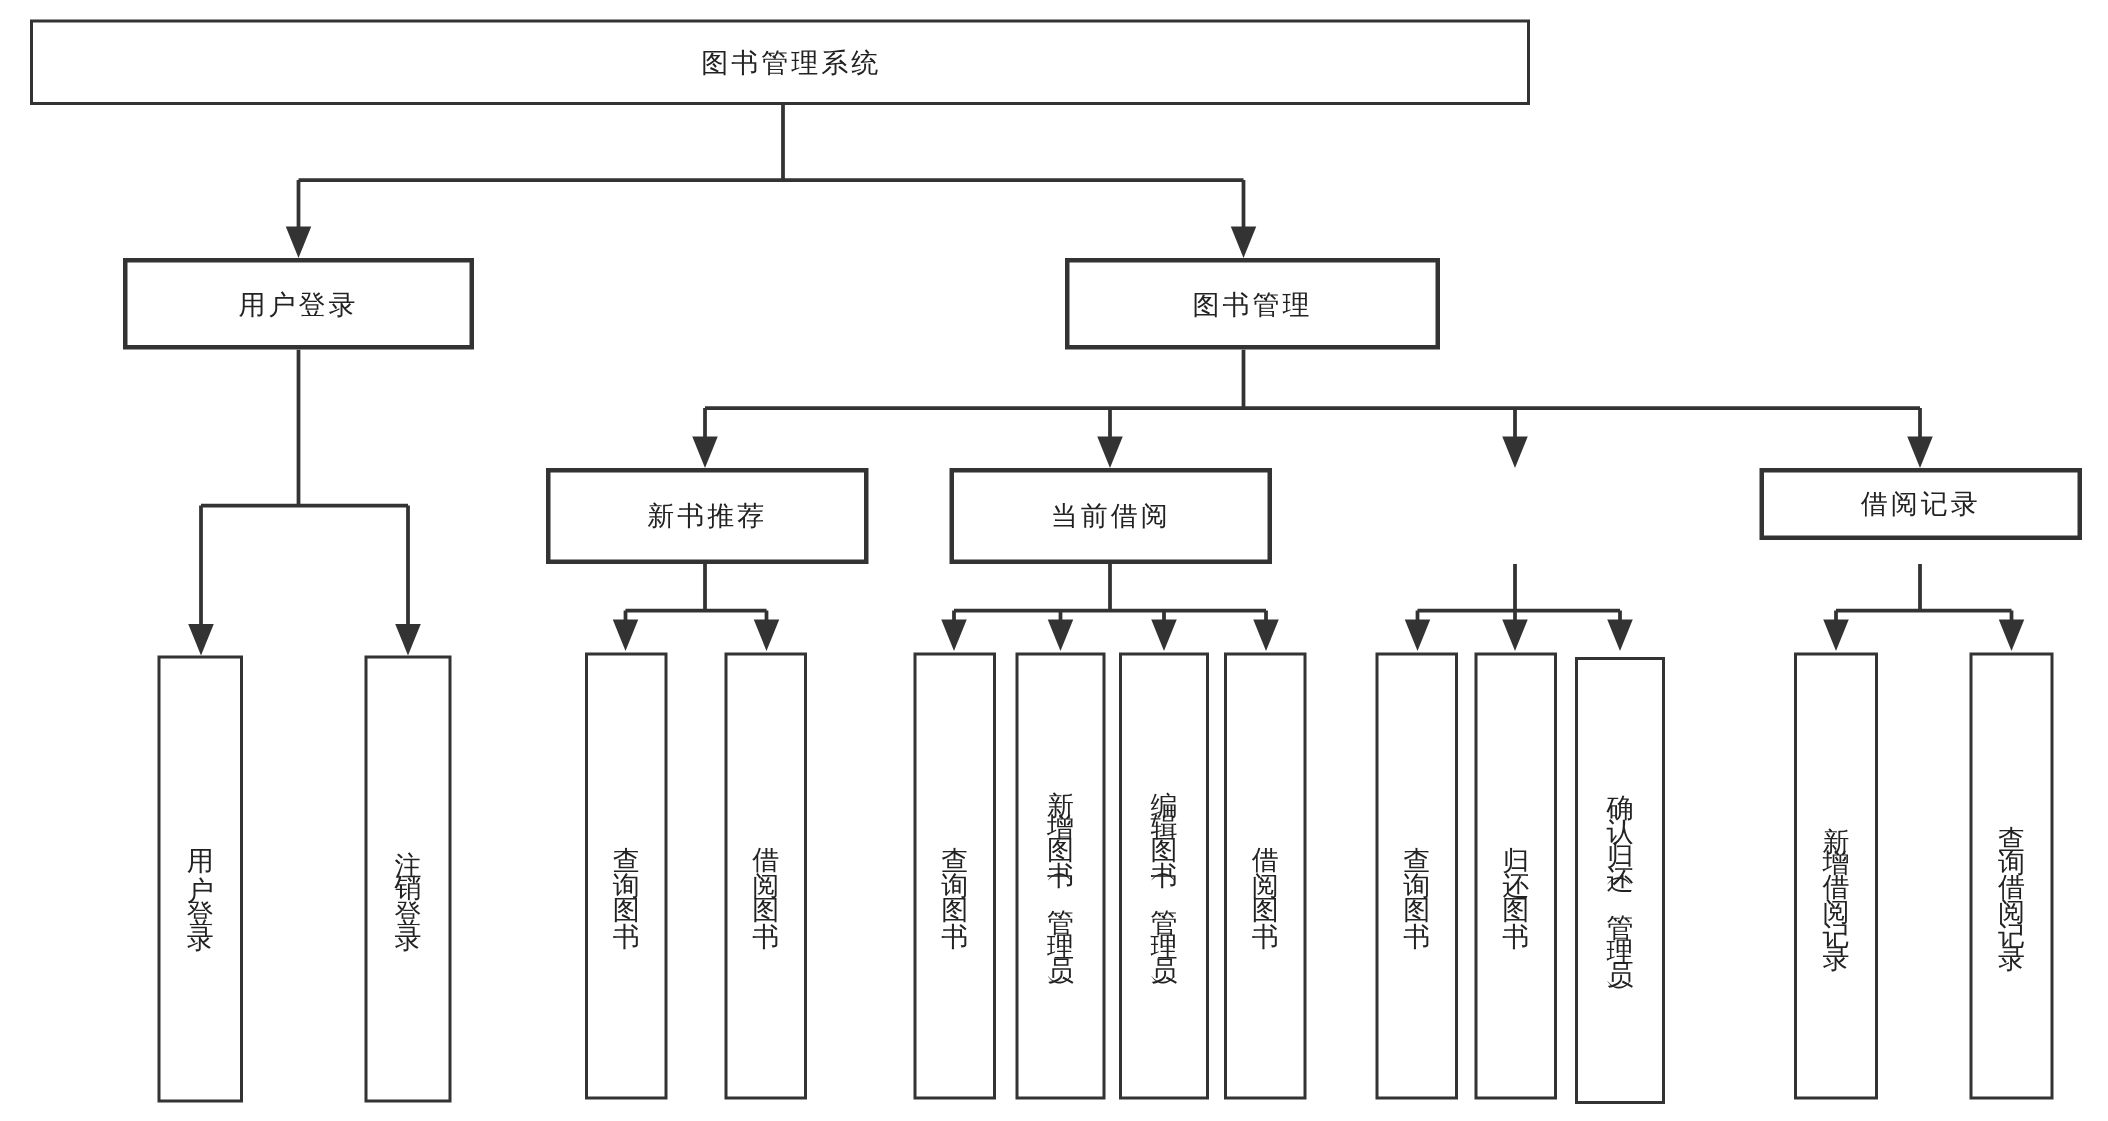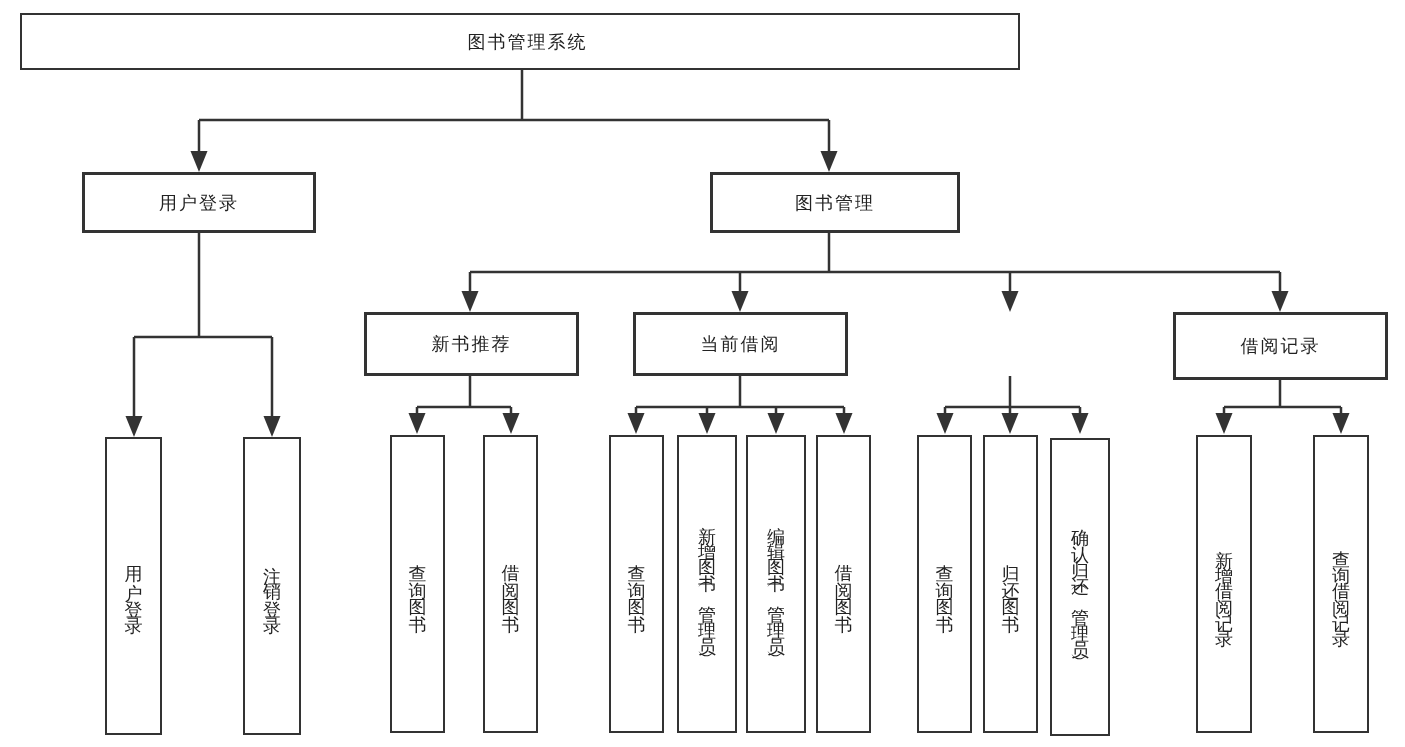--- a/index.html
+++ b/index.html
@@ -97,21 +97,21 @@
     </g>
   </svg>
 
   <div class="node h-node root-node" style="left:20px;top:13px;width:1000px;height:57px">图书管理系统</div>
 
   <div class="node h-node mid-node" style="left:82px;top:172px;width:234px;height:61px">用户登录</div>
   <div class="node h-node mid-node" style="left:710px;top:172px;width:250px;height:61px">图书管理</div>
 
   <div class="node h-node mid-node" style="left:364px;top:312px;width:215px;height:64px">新书推荐</div>
   <div class="node h-node mid-node" style="left:633px;top:312px;width:215px;height:64px">当前借阅</div>
-  <div class="node h-node mid-node" style="left:1173px;top:312px;width:215px;height:68px">借阅记录</div>
+  <div class="node h-node mid-node" style="left:1173px;top:312px;width:215px;height:48px">借阅记录</div>
 
   <div class="node v-node" style="left:105px;top:437px;width:57px;height:298px">
     <span>用户登录</span>
   </div>
   <div class="node v-node" style="left:243px;top:437px;width:58px;height:298px">
     <span>注销登录</span>
   </div>
 
   <div class="node v-node" style="left:390px;top:435px;width:55px;height:298px">
     <span>查询图书</span>

